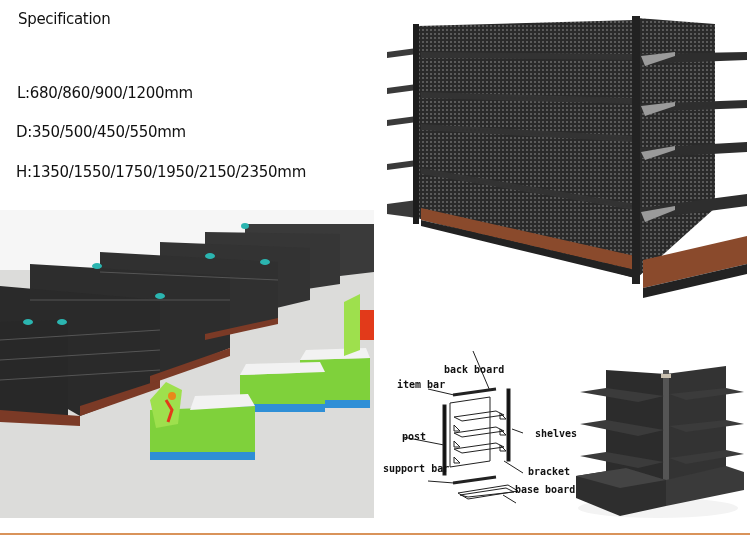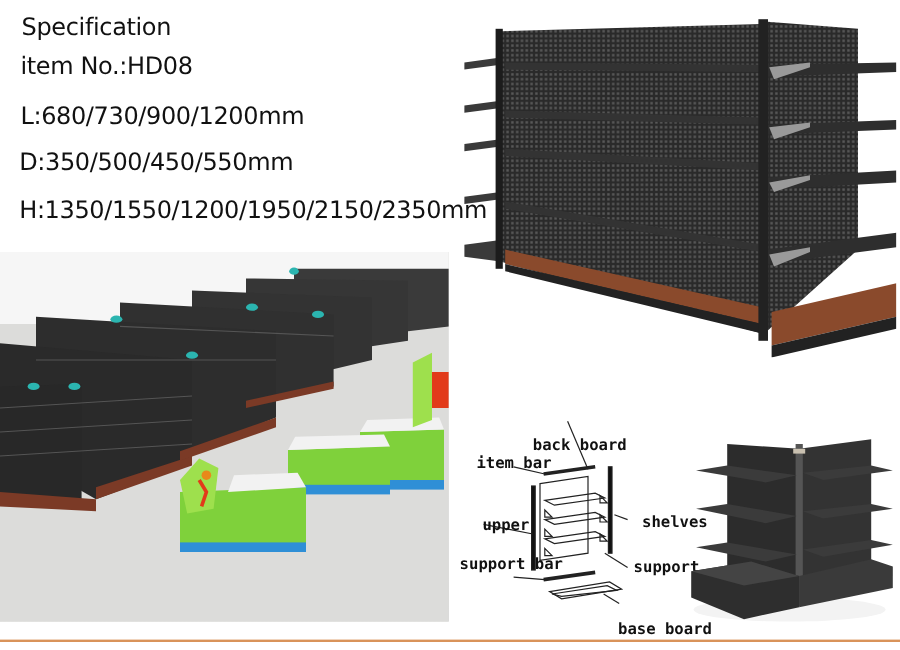--- a/index.html
+++ b/index.html
@@ -1,47 +1,46 @@
 <!DOCTYPE html>
 <html><head>
 <meta charset="utf-8">
 <style>
   * { box-sizing: border-box; margin: 0; padding: 0; }
   html, body { width: 750px; height: 542px; background: #ffffff; overflow: hidden; }
   body { position: relative; font-family: "DejaVu Sans", sans-serif; color: #111; }
 
   .spec { position: absolute; left: 0; top: 0; width: 375px; height: 200px; }
-  .spec-line { position: absolute; font-size: 20px; white-space: nowrap; letter-spacing: -0.3px; }
+  .spec-line { position: absolute; font-size: 15px; white-space: nowrap; letter-spacing: -0.3px; }
   .spec-title { left: 18px; top: 10px; }
   .spec-item  { left: 17px; top: 43px; }
   .spec-l     { left: 17px; top: 84px; }
   .spec-d     { left: 16px; top: 123px; }
   .spec-h     { left: 16px; top: 163px; }
 
   
   .photo-shelf { position: absolute; left: 385px; top: 8px; width: 362px; height: 290px; }
   
   .photo-store { position: absolute; left: 0; top: 210px; width: 374px; height: 308px; background: linear-gradient(#f4f4f4, #d3d3d1); }
   
   .diagram { position: absolute; left: 378px; top: 345px; width: 185px; height: 180px; }
-  .diag-label { position: absolute; font-family: "DejaVu Sans Mono", monospace; font-size: 13px; font-weight: bold; color: #111; white-space: nowrap; }
+  .diag-label { position: absolute; font-family: "DejaVu Sans Mono", monospace; font-size: 10px; font-weight: bold; color: #111; white-space: nowrap; }
   
   .photo-gondola { position: absolute; left: 566px; top: 348px; width: 184px; height: 175px; }
 
   .divider { position: absolute; left: 0; top: 533px; width: 750px; height: 2px; background: #d9935a; }
 </style>
 </head>
 <body>
 
 <div class="spec">
   <div class="spec-line spec-title">Specification</div>
-  <div class="spec-line spec-item">item No.:HD08</div>
-  <div class="spec-line spec-l">L:680/730/900/1200mm</div>
+  <div class="spec-line spec-l">L:680/860/900/1200mm</div>
   <div class="spec-line spec-d">D:350/500/450/550mm</div>
-  <div class="spec-line spec-h">H:1350/1550/1200/1950/2150/2350mm</div>
+  <div class="spec-line spec-h">H:1350/1550/1750/1950/2150/2350mm</div>
 </div>
 
 <svg class="photo-shelf" viewBox="0 0 362 290">
   <defs>
     <pattern id="perf" width="4" height="4" patternUnits="userSpaceOnUse">
       <rect width="4" height="4" fill="#2a2a2a"></rect>
       <rect x="1" y="1" width="2" height="2" fill="#5a5a5a"></rect>
     </pattern>
   </defs>
 
@@ -175,25 +174,25 @@
       <line x1="95" y1="6" x2="112" y2="46"></line>
       <line x1="25" y1="92" x2="66" y2="100"></line>
       <line x1="134" y1="84" x2="145" y2="88"></line>
       <line x1="126" y1="116" x2="145" y2="128"></line>
       <line x1="50" y1="136" x2="76" y2="138"></line>
       <line x1="125" y1="150" x2="138" y2="158"></line>
     </g>
   </svg>
   <span class="diag-label" style="left:66px;top:19px">back board</span>
   <span class="diag-label" style="left:19px;top:34px">item bar</span>
-  <span class="diag-label" style="left:24px;top:86px">upper</span>
+  <span class="diag-label" style="left:24px;top:86px">post</span>
   <span class="diag-label" style="left:157px;top:83px">shelves</span>
-  <span class="diag-label" style="left:150px;top:121px">support</span>
+  <span class="diag-label" style="left:150px;top:121px">bracket</span>
   <span class="diag-label" style="left:5px;top:118px">support bar</span>
-  <span class="diag-label" style="left:137px;top:172px">base board</span>
+  <span class="diag-label" style="left:137px;top:139px">base board</span>
 </div>
 
 <svg class="photo-gondola" viewBox="0 0 184 175">
   <ellipse cx="92" cy="160" rx="80" ry="10" fill="#f3f3f3"></ellipse>
 
   <polygon points="40,22 100,26 100,152 40,148" fill="#2c2c2c"></polygon>
   <polygon points="100,26 160,18 160,140 100,152" fill="#333"></polygon>
 
   <rect x="97" y="22" width="6" height="135" fill="#555"></rect>
   <rect x="95" y="26" width="10" height="4" fill="#c9c0b0"></rect>

